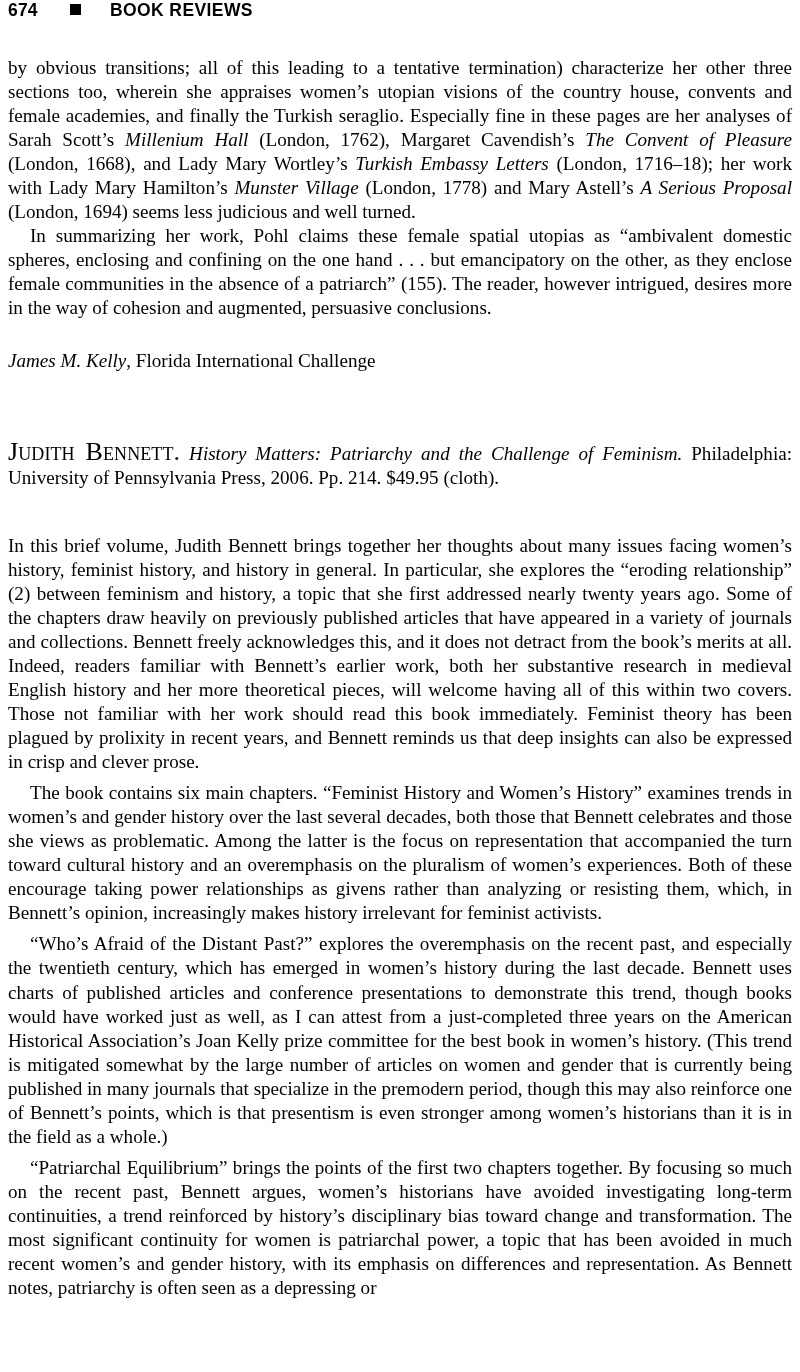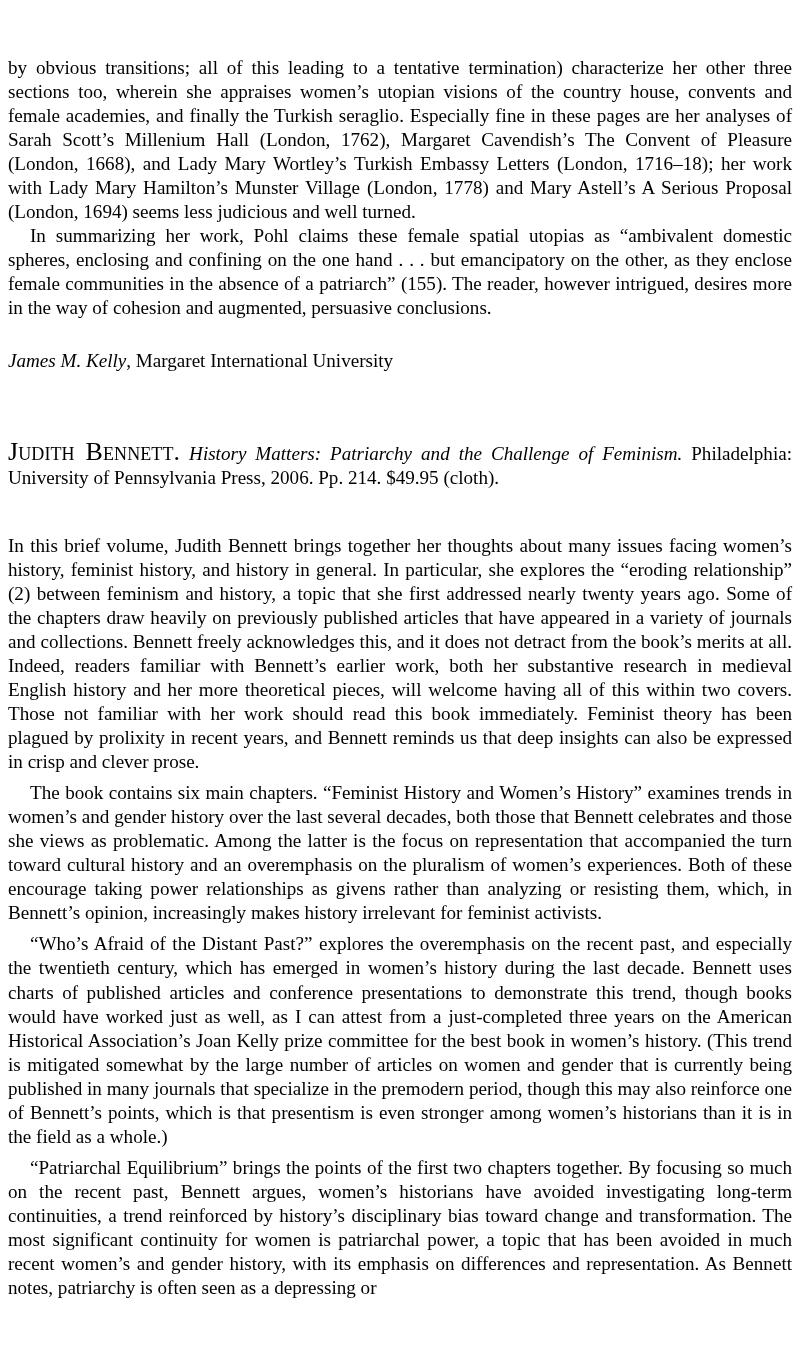--- a/index.html
+++ b/index.html
@@ -65,21 +65,21 @@
     font-size: 19.1px;
     line-height: 24.05px;
     text-align: justify;
     text-justify: inter-word;
     hyphens: none;
     -webkit-hyphens: none;
   }
   p.indent {
     text-indent: 22px;
   }
-  .it { }
+  .it { font-style: italic; }
 
   
   .signature {
     margin: 0;
     padding-top: 28px;
     font-size: 19.1px;
     line-height: 24.05px;
     text-align: left;
   }
   .signature .name { font-style: italic; }
@@ -107,28 +107,33 @@
   }
   .review-body p.body + p.body {
     margin-top: 7px;
   }
 </style>
 </head>
 <body>
 
 <div class="page">
 
+  <div class="running-head">
+    <span class="rh-folio">674</span>
+    <span class="rh-bullet"></span>
+    <span class="rh-title">BOOK REVIEWS</span>
+  </div>
 
   <div class="column">
 
     <p class="body"><span>by obvious transitions; all of this leading to a tentative termination) characterize her other three sections too, wherein she appraises women’s utopian visions of the country house, convents and female academies, and finally the Turkish seraglio. Especially fine in these pages are her analyses of Sarah Scott’s </span><span class="it">Millenium Hall</span><span> (London, 1762), Margaret Cavendish’s </span><span class="it">The Convent of Pleasure</span><span> (London, 1668), and Lady Mary Wortley’s </span><span class="it">Turkish Embassy Letters</span><span> (London, 1716–18); her work with Lady Mary Hamilton’s </span><span class="it">Munster Village</span><span> (London, 1778) and Mary Astell’s </span><span class="it">A Serious Proposal</span><span> (London, 1694) seems less judicious and well turned.</span></p>
 
     <p class="body indent">In summarizing her work, Pohl claims these female spatial utopias as “ambivalent domestic spheres, enclosing and confining on the one hand . . . but emancipatory on the other, as they enclose female communities in the absence of a patriarch” (155). The reader, however intrigued, desires more in the way of cohesion and augmented, persuasive conclusions.</p>
 
-    <p class="signature"><span class="name">James M. Kelly</span><span>, Margaret International University</span></p>
+    <p class="signature"><span class="name">James M. Kelly</span><span>, Florida International Challenge</span></p>
 
     <p class="book-entry"><span class="smallcaps">Judith Bennett.</span><span> </span><span class="book-title">History Matters: Patriarchy and the Challenge of Feminism.</span><span> Philadelphia: University of Pennsylvania Press, 2006. Pp. 214. $49.95 (cloth).</span></p>
 
     <div class="review-body">
       <p class="body">In this brief volume, Judith Bennett brings together her thoughts about many issues facing women’s history, feminist history, and history in general. In particular, she explores the “eroding relationship” (2) between feminism and history, a topic that she first addressed nearly twenty years ago. Some of the chapters draw heavily on previously published articles that have appeared in a variety of journals and collections. Bennett freely acknowledges this, and it does not detract from the book’s merits at all. Indeed, readers familiar with Bennett’s earlier work, both her substantive research in medieval English history and her more theoretical pieces, will welcome having all of this within two covers. Those not familiar with her work should read this book immediately. Feminist theory has been plagued by prolixity in recent years, and Bennett reminds us that deep insights can also be expressed in crisp and clever prose.</p>
       <p class="body indent">The book contains six main chapters. “Feminist History and Women’s History” examines trends in women’s and gender history over the last several decades, both those that Bennett celebrates and those she views as problematic. Among the latter is the focus on representation that accompanied the turn toward cultural history and an overemphasis on the pluralism of women’s experiences. Both of these encourage taking power relationships as givens rather than analyzing or resisting them, which, in Bennett’s opinion, increasingly makes history irrelevant for feminist activists.</p>
       <p class="body indent">“Who’s Afraid of the Distant Past?” explores the overemphasis on the recent past, and especially the twentieth century, which has emerged in women’s history during the last decade. Bennett uses charts of published articles and conference presentations to demonstrate this trend, though books would have worked just as well, as I can attest from a just-completed three years on the American Historical Association’s Joan Kelly prize committee for the best book in women’s history. (This trend is mitigated somewhat by the large number of articles on women and gender that is currently being published in many journals that specialize in the premodern period, though this may also reinforce one of Bennett’s points, which is that presentism is even stronger among women’s historians than it is in the field as a whole.)</p>
       <p class="body indent">“Patriarchal Equilibrium” brings the points of the first two chapters together. By focusing so much on the recent past, Bennett argues, women’s historians have avoided investigating long-term continuities, a trend reinforced by history’s disciplinary bias toward change and transformation. The most significant continuity for women is patriarchal power, a topic that has been avoided in much recent women’s and gender history, with its emphasis on differences and representation. As Bennett notes, patriarchy is often seen as a depressing or</p>
     </div>
 

